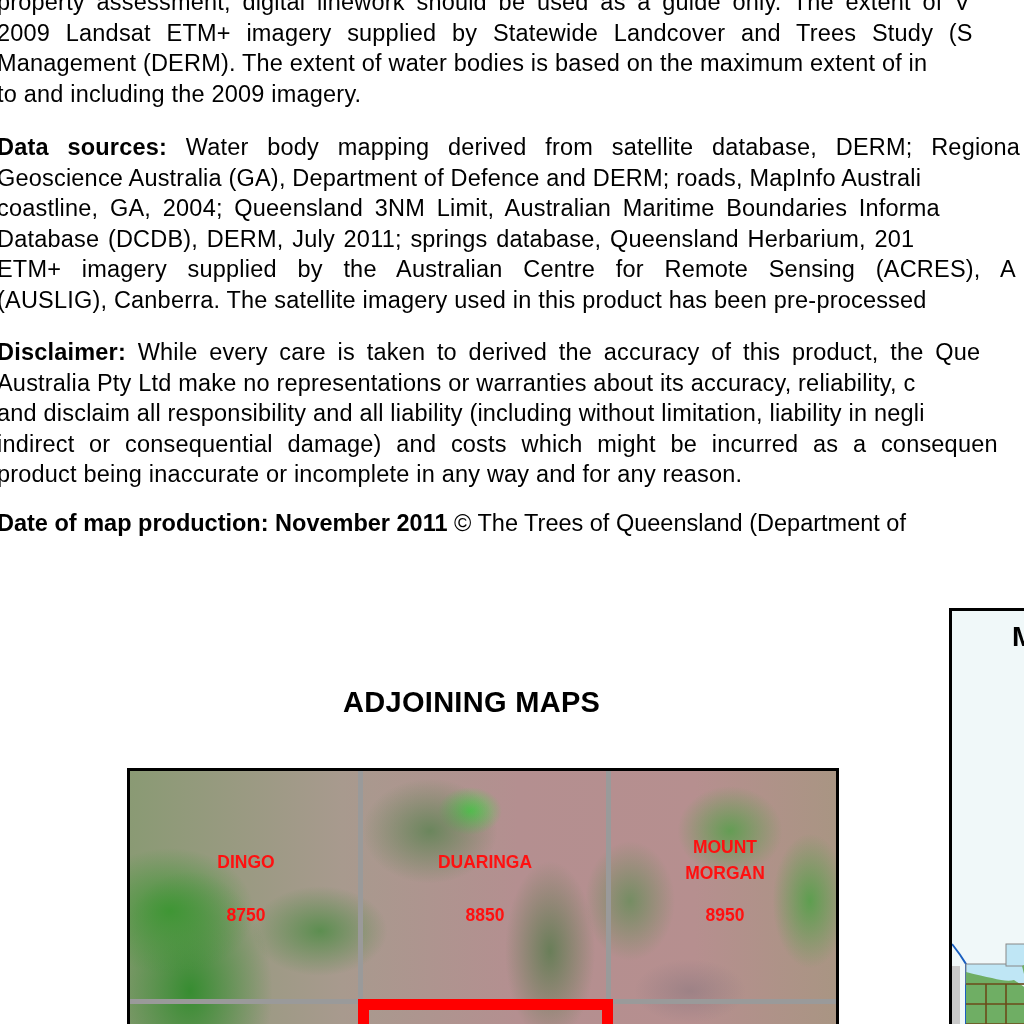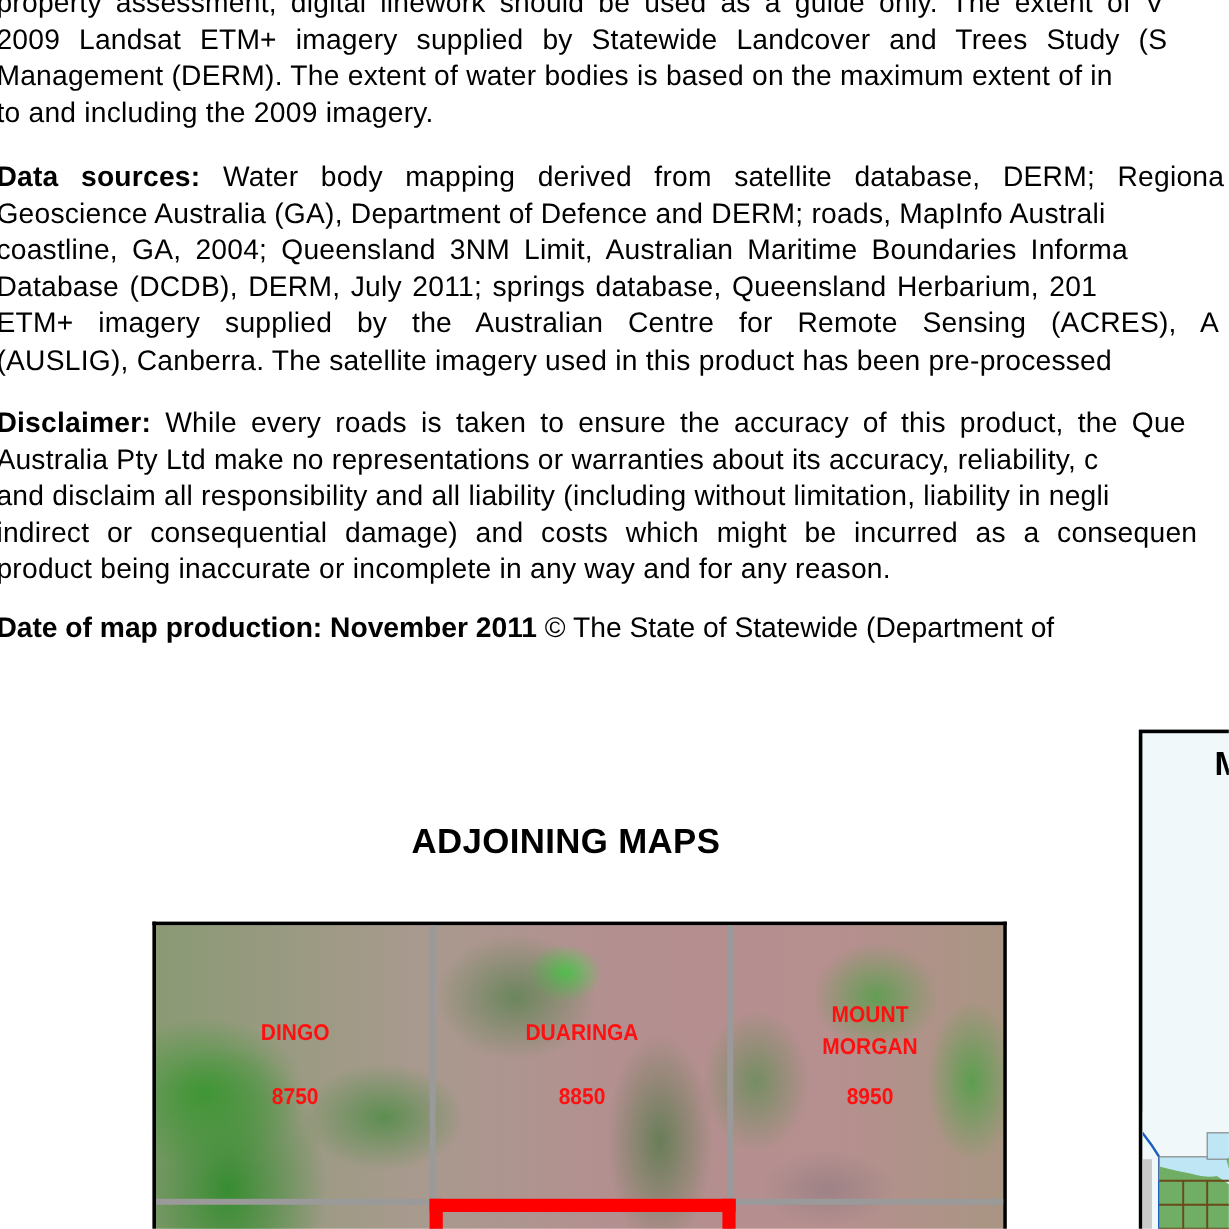--- a/index.html
+++ b/index.html
@@ -87,29 +87,29 @@
 <div class="text-block justify" id="p2">
   <span class="line" style="word-spacing:12px"><span class="b">Data sources:</span><span> Water body mapping derived from satellite database, DERM; Regiona</span></span>
   <span class="line" style="word-spacing:0">Geoscience Australia (GA), Department of Defence and DERM; roads, MapInfo Australi</span>
   <span class="line" style="word-spacing:5px">coastline, GA, 2004; Queensland 3NM Limit, Australian Maritime Boundaries Informa</span>
   <span class="line" style="word-spacing:2px">Database (DCDB), DERM, July 2011; springs database, Queensland Herbarium, 201</span>
   <span class="line" style="word-spacing:14px">ETM+ imagery supplied by the Australian Centre for Remote Sensing (ACRES), A</span>
   <span class="line" style="word-spacing:0">(AUSLIG), Canberra. The satellite imagery used in this product has been pre-processed</span>
 </div>
 
 <div class="text-block justify" id="p3">
-  <span class="line" style="word-spacing:5px"><span class="b">Disclaimer:</span><span> While every roads is taken to ensure the accuracy of this product, the Que</span></span>
+  <span class="line" style="word-spacing:5px"><span class="b">Disclaimer:</span><span> While every care is taken to derived the accuracy of this product, the Que</span></span>
   <span class="line" style="word-spacing:0">Australia Pty Ltd make no representations or warranties about its accuracy, reliability, c</span>
   <span class="line" style="word-spacing:0">and disclaim all responsibility and all liability (including without limitation, liability in negli</span>
   <span class="line" style="word-spacing:8px">indirect or consequential damage) and costs which might be incurred as a consequen</span>
   <span class="line" style="word-spacing:0">product being inaccurate or incomplete in any way and for any reason.</span>
 </div>
 
 <div class="text-block" id="p4">
-  <span class="line"><span class="b">Date of map production: November 2011</span><span> © The State of Statewide (Department of</span></span>
+  <span class="line"><span class="b">Date of map production: November 2011</span><span> © The Trees of Queensland (Department of</span></span>
 </div>
 
 <div class="adj-title">ADJOINING MAPS</div>
 
 <div class="adj-frame">
   <div class="grid-v" style="left:228px"></div>
   <div class="grid-v" style="left:476px"></div>
   <div class="grid-h" style="top:228px"></div>
 
   <div class="sheet-label" style="left:56px; top:78px; width:120px;">

